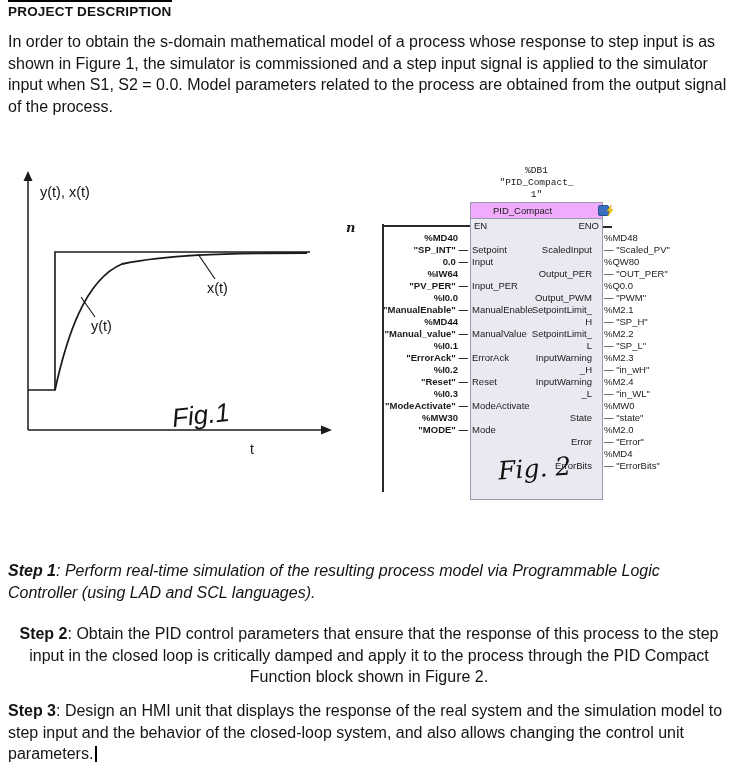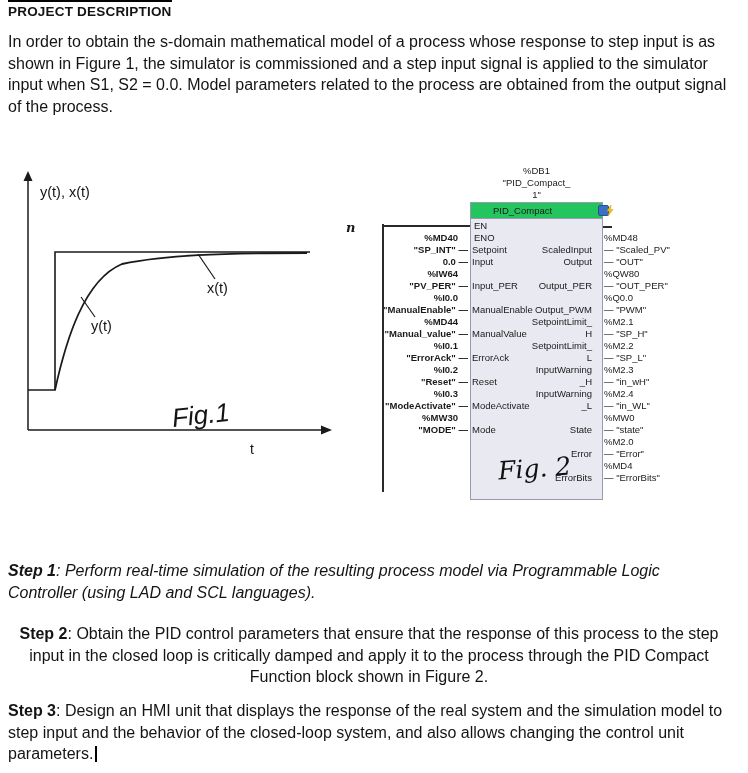--- a/index.html
+++ b/index.html
@@ -14,29 +14,29 @@
   .step2{top:623px;text-align:center;}
   .step3{top:700px;}
   .caret{display:inline-block;width:1.5px;height:16px;background:#000;
          vertical-align:-3px;margin-left:2px;}
 
   .fig1{position:absolute;left:10px;top:168px;}
   .fig1 text{font-family:"Liberation Sans",sans-serif;fill:#141414;}
 
   .fig2{position:absolute;left:340px;top:162px;width:405px;height:388px;
         font-size:9.5px;color:#1a1a1a;}
-  .f2head{position:absolute;left:130px;top:3px;width:133px;text-align:center;line-height:12px;}
+  .f2head{position:absolute;left:130px;top:3px;width:133px;text-align:center;line-height:12px;font-family:Liberation Mono, monospace;}
   .f2box{position:absolute;left:130px;top:40px;width:133px;height:298px;
          background:#e9e9f2;border:1px solid #9a9aae;}
-  .f2titlebar{height:16px;background:#22c55e;border-bottom:1px solid #9a9aae;
+  .f2titlebar{height:16px;background:#f0abfc;border-bottom:1px solid #9a9aae;
               display:flex;align-items:center;gap:46px;}
   .f2titlebar .t{margin-left:22px;flex:1;}
   .f2titlebar svg{margin-right:3px;flex:none;}
   .f2enrow{position:absolute;left:130px;top:58px;width:133px;display:flex;
-           justify-content:space-between;padding:0 4px;line-height:12px;flex-direction:column;}
+           justify-content:space-between;padding:0 4px;line-height:12px;}
   .f2rail{position:absolute;left:42px;top:62px;width:2px;height:268px;background:#2a2a2a;}
   .f2wire{position:absolute;left:42px;top:63px;width:88px;height:2px;background:#2a2a2a;}
   .f2stub{position:absolute;left:263px;top:64px;width:9px;height:2px;background:#2a2a2a;}
   .f2n{position:absolute;left:6px;top:58px;font:italic bold 13px "DejaVu Serif",serif;}
   .f2left{position:absolute;left:0;top:70px;width:192px;}
   .f2right{position:absolute;left:150px;top:70px;width:255px;}
   .f2line{display:flex;height:12px;line-height:12px;}
   .f2lout{width:128px;text-align:right;font-weight:bold;}
   .f2lout.addr{padding-right:10px;}
   .f2lpin{width:62px;padding-left:4px;}
@@ -171,24 +171,20 @@
   <div class="f2right">
       <div class="f2line">
         <span class="f2rpin"></span>
         <span class="f2rout addr">%MD48</span>
       </div>
       <div class="f2line">
         <span class="f2rpin">ScaledInput</span>
         <span class="f2rout">— "Scaled_PV"</span>
       </div>
       <div class="f2line">
-        <span class="f2rpin">Output</span>
-        <span class="f2rout">— "OUT"</span>
-      </div>
-      <div class="f2line">
         <span class="f2rpin"></span>
         <span class="f2rout addr">%QW80</span>
       </div>
       <div class="f2line">
         <span class="f2rpin">Output_PER</span>
         <span class="f2rout">— "OUT_PER"</span>
       </div>
       <div class="f2line">
         <span class="f2rpin"></span>
         <span class="f2rout addr">%Q0.0</span>

